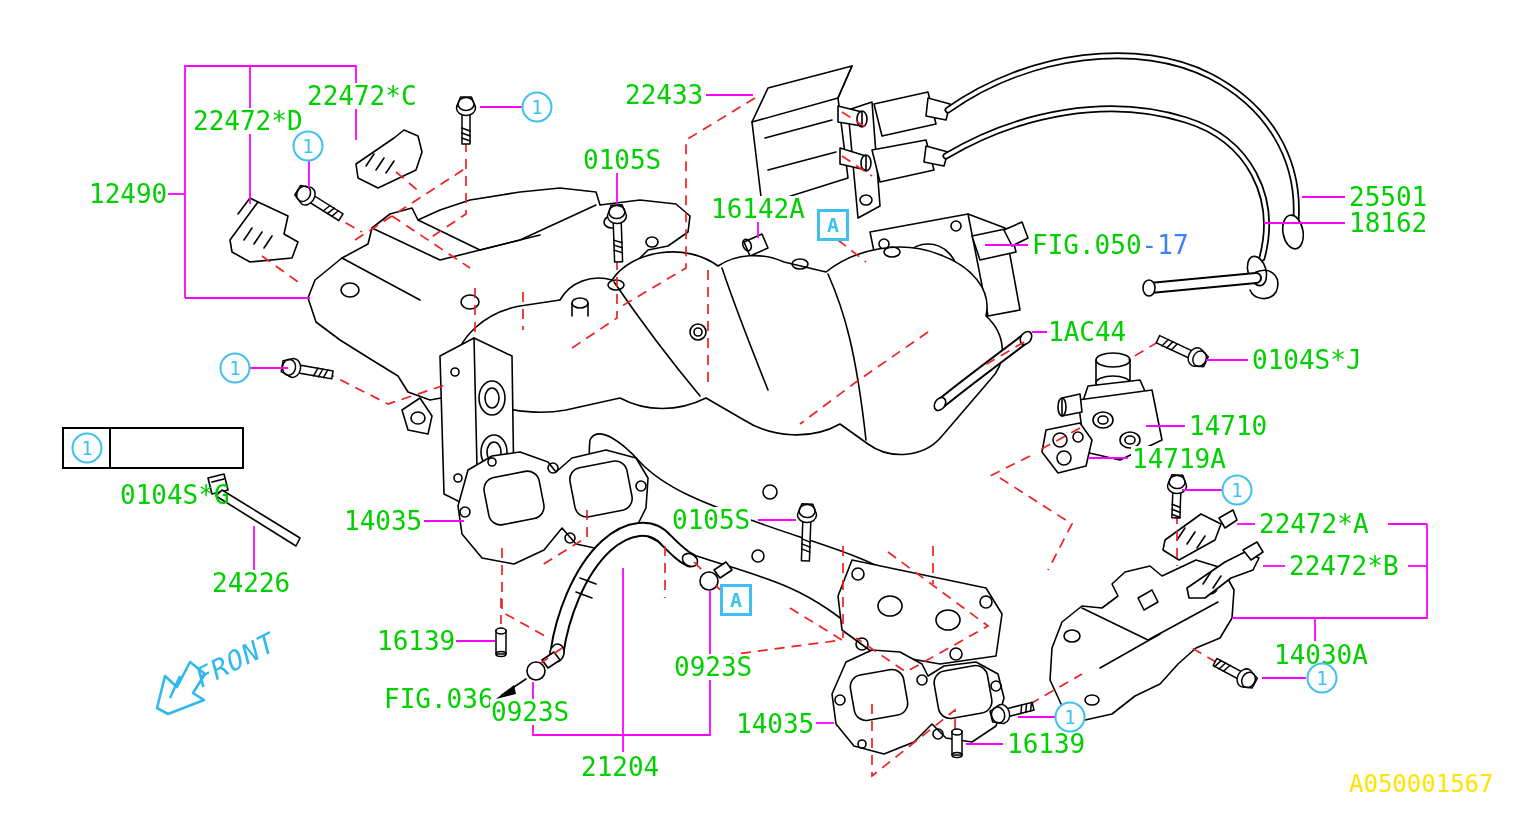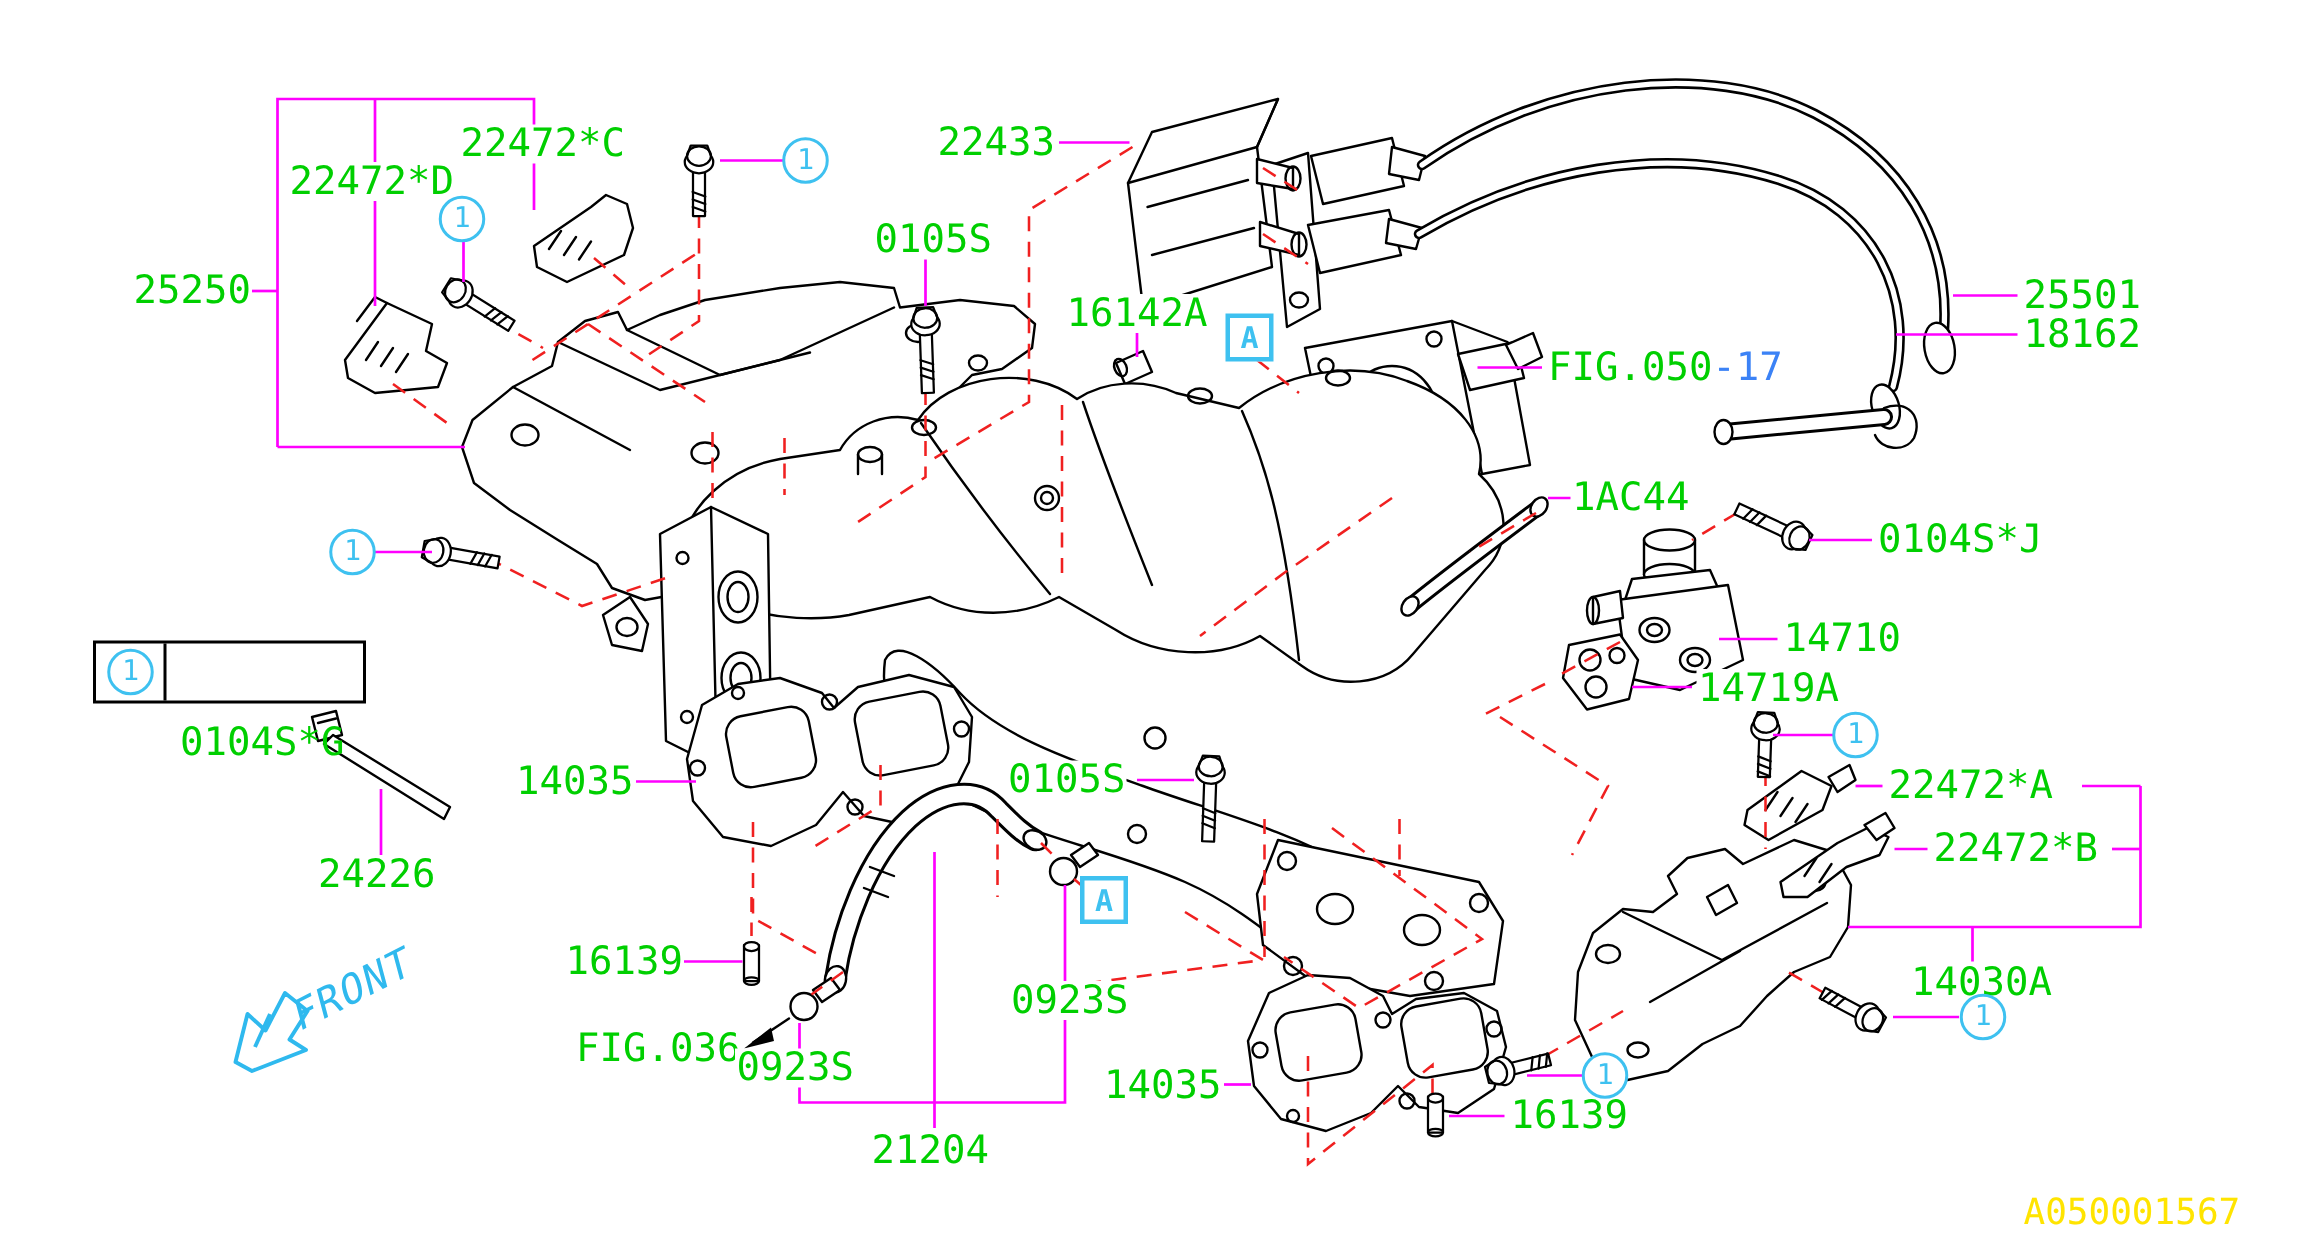--- a/index.html
+++ b/index.html
@@ -3,21 +3,21 @@
 <meta charset="utf-8">
 <style>
   html,body{margin:0;padding:0;background:#fff;}
   body{width:1538px;height:828px;position:relative;overflow:hidden;
        font-family:"DejaVu Sans Mono","Liberation Mono",monospace;}
   .stage{position:absolute;left:0;top:0;width:1538px;height:828px;padding-left:12px;}
   svg{position:absolute;left:0;top:0;}
   .lbl{position:absolute;transform:translateY(-50%);color:#00cf00;font-size:26px;
        line-height:1;background:#fff;padding:0 1px;white-space:nowrap;z-index:3;}
   .lbl .cy{color:#3b82f6;}
-  .code{color:#ffe400;font-size:24px;margin-top:24px;}
+  .code{color:#ffe400;font-size:24px;}
   .callout{position:absolute;width:27px;height:27px;border:2px solid #3ec1f0;border-radius:50%;
        color:#3ec1f0;font-size:19px;display:flex;align-items:center;justify-content:center;
        transform:translate(-50%,-50%);background:#fff;z-index:4;line-height:1;}
   .abox{position:absolute;width:26px;height:26px;border:3px solid #3ec1f0;color:#3ec1f0;
        font-size:20px;font-weight:bold;display:flex;align-items:center;justify-content:center;
        transform:translate(-50%,-50%);background:#fff;z-index:4;line-height:1;}
   .legend-box{position:absolute;left:62px;top:427px;width:178px;height:38px;border:2px solid #000;
        background:#fff;z-index:3;}
   .legend-sep{position:absolute;left:45px;top:0;width:2px;height:100%;background:#000;}
   .legend-part{position:absolute;left:56px;top:50%;transform:translateY(-50%);
@@ -410,21 +410,21 @@
   </g>
 
   <g stroke="#2fb9ee" fill="none" stroke-width="2.6" stroke-linejoin="round">
     <path d="M157,708 L165,676 L177,687 L190,662 L205,674 L193,693 L204,700 L168,714 Z"></path>
     <path d="M170,698 L180,676"></path>
   </g>
 </svg>
 
 <div class="lbl" style="left:306px;top:96px">22472*C</div>
 <div class="lbl" style="left:192px;top:121px">22472*D</div>
-<div class="lbl" style="left:88px;top:194px">25250</div>
+<div class="lbl" style="left:88px;top:194px">12490</div>
 <div class="lbl" style="left:624px;top:95px">22433</div>
 <div class="lbl" style="left:582px;top:160px">0105S</div>
 <div class="lbl" style="left:710px;top:209px">16142A</div>
 <div class="lbl" style="left:1031px;top:245px"><span>FIG.050</span><span class="cy">-17</span></div>
 <div class="lbl" style="left:1348px;top:197px">25501</div>
 <div class="lbl" style="left:1348px;top:223px">18162</div>
 <div class="lbl" style="left:1047px;top:332px">1AC44</div>
 <div class="lbl" style="left:1251px;top:360px">0104S*J</div>
 <div class="lbl" style="left:1188px;top:426px">14710</div>
 <div class="lbl" style="left:1131px;top:459px">14719A</div>

